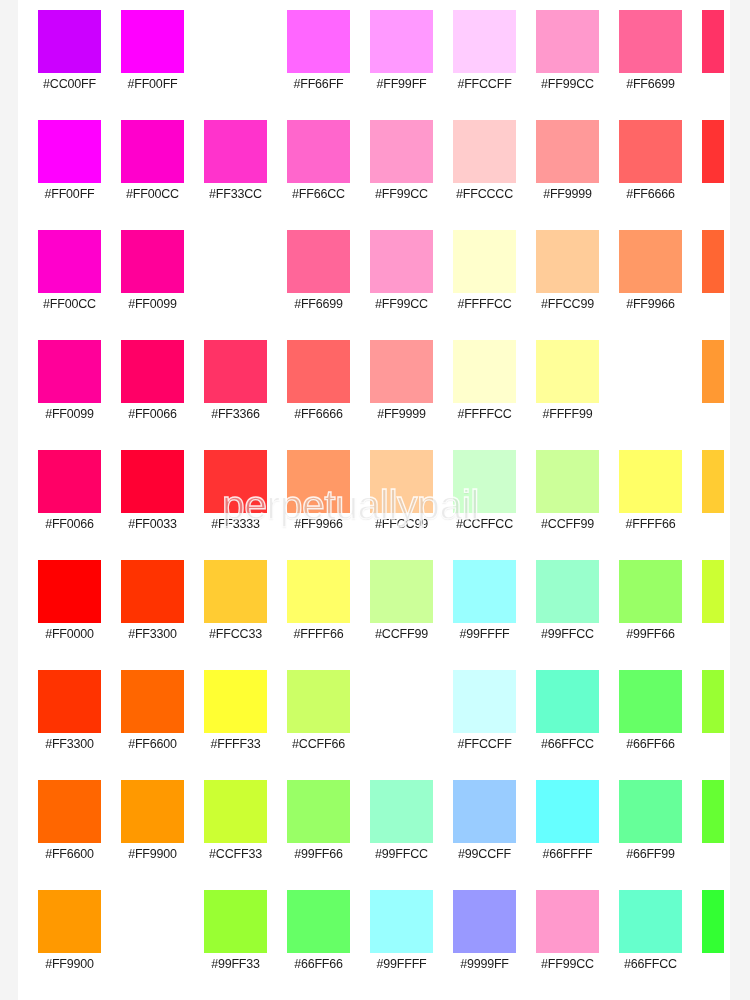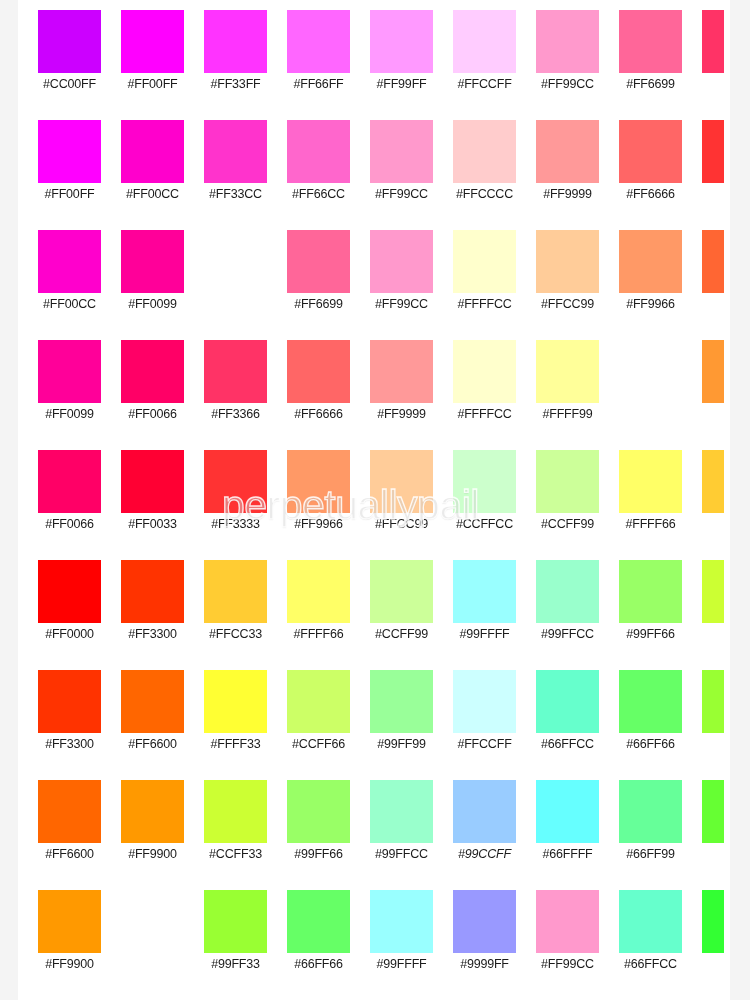--- a/index.html
+++ b/index.html
@@ -131,24 +131,20 @@
           <span class="swatch-label">CC</span>
         </div>
         <div class="swatch-cell" style="left: 38px;">
           <span class="swatch-chip" title="#CC00FF" style="background: rgb(204, 0, 255);"></span>
           <span class="swatch-label">#CC00FF</span>
         </div>
         <div class="swatch-cell" style="left: 121px;">
           <span class="swatch-chip" title="#FF00FF" style="background: rgb(255, 0, 255);"></span>
           <span class="swatch-label">#FF00FF</span>
         </div>
-        <div class="swatch-cell" style="left: 204px;">
-          <span class="swatch-chip" title="#FF33FF" style="background: rgb(255, 51, 255);"></span>
-          <span class="swatch-label">#FF33FF</span>
-        </div>
         <div class="swatch-cell" style="left: 287px;">
           <span class="swatch-chip" title="#FF66FF" style="background: rgb(255, 102, 255);"></span>
           <span class="swatch-label">#FF66FF</span>
         </div>
         <div class="swatch-cell" style="left: 370px;">
           <span class="swatch-chip" title="#FF99FF" style="background: rgb(255, 153, 255);"></span>
           <span class="swatch-label">#FF99FF</span>
         </div>
         <div class="swatch-cell" style="left: 453px;">
           <span class="swatch-chip" title="#FFCCFF" style="background: rgb(255, 204, 255);"></span>
@@ -383,24 +379,20 @@
           <span class="swatch-label">#FF6600</span>
         </div>
         <div class="swatch-cell" style="left: 204px;">
           <span class="swatch-chip" title="#FFFF33" style="background: rgb(255, 255, 51);"></span>
           <span class="swatch-label">#FFFF33</span>
         </div>
         <div class="swatch-cell" style="left: 287px;">
           <span class="swatch-chip" title="#CCFF66" style="background: rgb(204, 255, 102);"></span>
           <span class="swatch-label">#CCFF66</span>
         </div>
-        <div class="swatch-cell" style="left: 370px;">
-          <span class="swatch-chip" title="#99FF99" style="background: rgb(153, 255, 153);"></span>
-          <span class="swatch-label">#99FF99</span>
-        </div>
         <div class="swatch-cell" style="left: 453px;">
           <span class="swatch-chip" title="#CCFFFF" style="background: rgb(204, 255, 255);"></span>
           <span class="swatch-label">#FFCCFF</span>
         </div>
         <div class="swatch-cell" style="left: 536px;">
           <span class="swatch-chip" title="#66FFCC" style="background: rgb(102, 255, 204);"></span>
           <span class="swatch-label">#66FFCC</span>
         </div>
         <div class="swatch-cell" style="left: 619px;">
           <span class="swatch-chip" title="#66FF66" style="background: rgb(102, 255, 102);"></span>
@@ -429,21 +421,21 @@
           <span class="swatch-label">#CCFF33</span>
         </div>
         <div class="swatch-cell" style="left: 287px;">
           <span class="swatch-chip" title="#99FF66" style="background: rgb(153, 255, 102);"></span>
           <span class="swatch-label">#99FF66</span>
         </div>
         <div class="swatch-cell" style="left: 370px;">
           <span class="swatch-chip" title="#99FFCC" style="background: rgb(153, 255, 204);"></span>
           <span class="swatch-label">#99FFCC</span>
         </div>
-        <div class="swatch-cell" style="left: 453px; font-style: italic;">
+        <div class="swatch-cell" style="left: 453px;">
           <span class="swatch-chip" title="#99CCFF" style="background: rgb(153, 204, 255);"></span>
           <span class="swatch-label">#99CCFF</span>
         </div>
         <div class="swatch-cell" style="left: 536px;">
           <span class="swatch-chip" title="#66FFFF" style="background: rgb(102, 255, 255);"></span>
           <span class="swatch-label">#66FFFF</span>
         </div>
         <div class="swatch-cell" style="left: 619px;">
           <span class="swatch-chip" title="#66FF99" style="background: rgb(102, 255, 153);"></span>
           <span class="swatch-label">#66FF99</span>

